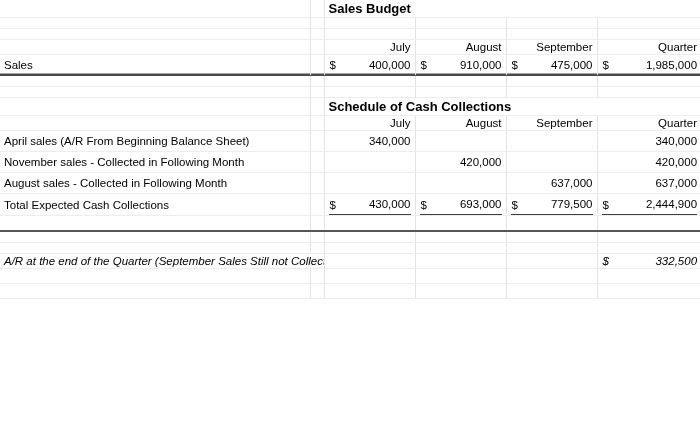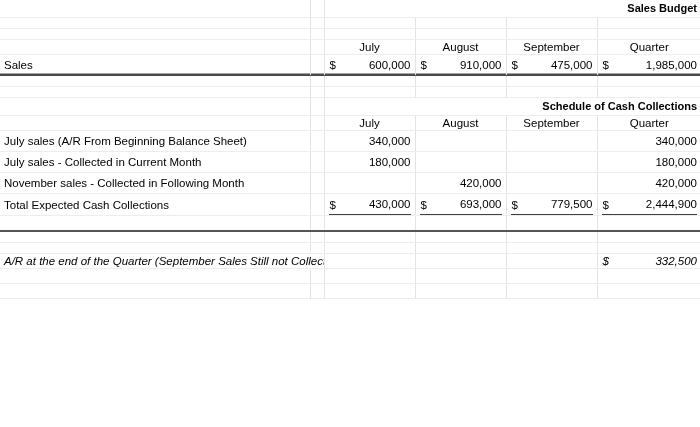--- a/index.html
+++ b/index.html
@@ -49,21 +49,21 @@
 
   
   tr.r-short td { height: 10px; line-height: 10px; }
   tr.r-tall  td { height: 17px; line-height: 17px; }
   tr.r-data  td { height: 20px; line-height: 20px; }
   tr.r-mid   td { height: 14px; line-height: 14px; }
 
   
   .lbl      { text-align: left; }
   .num      { text-align: right; padding-right: 6px; }
-  .ctr      { text-align: center; }
+  .ctr      { text-align: right; }
   .ital     { font-style: italic; }
 
   
   .money {
     position: relative;
     text-align: right;
     padding-right: 6px;
   }
   .money .cur {
     position: absolute;
@@ -92,22 +92,22 @@
     box-sizing: border-box;
   }
 
   
   .heavy-rule td {
     border-bottom: 2px solid #555555 !important;
   }
 
   .title-cell {
     font-weight: bold;
-    font-size: 11px;
-    text-align: right;
+    font-size: 13px;
+    text-align: left;
   }
 </style>
 </head>
 <body>
 
 <div id="sheet">
   <table class="grid">
     <colgroup>
       <col class="c-label">
         <col class="c-gap">
@@ -148,21 +148,21 @@
         <td class="ctr">August</td>
         <td class="ctr">September</td>
         <td class="ctr no-r">Quarter</td>
       </tr>
 
       <tr class="r-data">
         <td class="lbl bt-dark bb-double">Sales</td>
         <td class="bt-dark bb-double"></td>
         <td class="money bt-dark bb-double">
           <span class="cur">$</span>
-          <span>600,000</span>
+          <span>400,000</span>
         </td>
         <td class="money bt-dark bb-double">
           <span class="cur">$</span>
           <span>910,000</span>
         </td>
         <td class="money bt-dark bb-double">
           <span class="cur">$</span>
           <span>475,000</span>
         </td>
         <td class="money bt-dark bb-double no-r">
@@ -197,47 +197,47 @@
       <tr class="r-mid">
         <td class="lbl bt-dark"></td>
         <td class="bt-dark"></td>
         <td class="ctr bt-dark">July</td>
         <td class="ctr bt-dark">August</td>
         <td class="ctr bt-dark">September</td>
         <td class="ctr bt-dark no-r">Quarter</td>
       </tr>
 
       <tr class="r-data">
-        <td class="lbl">July sales (A/R From Beginning Balance Sheet)</td>
+        <td class="lbl">April sales (A/R From Beginning Balance Sheet)</td>
         <td></td>
         <td class="num">340,000</td>
         <td class="num"></td>
         <td class="num"></td>
         <td class="num no-r">340,000</td>
       </tr>
 
-      <tr class="r-data">
-        <td class="lbl">July sales - Collected in Current Month</td>
-        <td></td>
-        <td class="num">180,000</td>
-        <td class="num"></td>
-        <td class="num"></td>
-        <td class="num no-r">180,000</td>
-      </tr>
 
       <tr class="r-data">
         <td class="lbl">November sales - Collected in Following Month</td>
         <td></td>
         <td class="num"></td>
         <td class="num">420,000</td>
         <td class="num"></td>
         <td class="num no-r">420,000</td>
       </tr>
 
 
+      <tr class="r-data">
+        <td class="lbl">August sales - Collected in Following Month</td>
+        <td></td>
+        <td class="num"></td>
+        <td class="num"></td>
+        <td class="num">637,000</td>
+        <td class="num no-r">637,000</td>
+      </tr>
 
 
       <tr class="r-data">
         <td class="lbl">Total Expected Cash Collections</td>
         <td></td>
         <td class="money">
           <span class="uline">
             <span class="cur">$</span>
             <span>430,000</span>
           </span>

